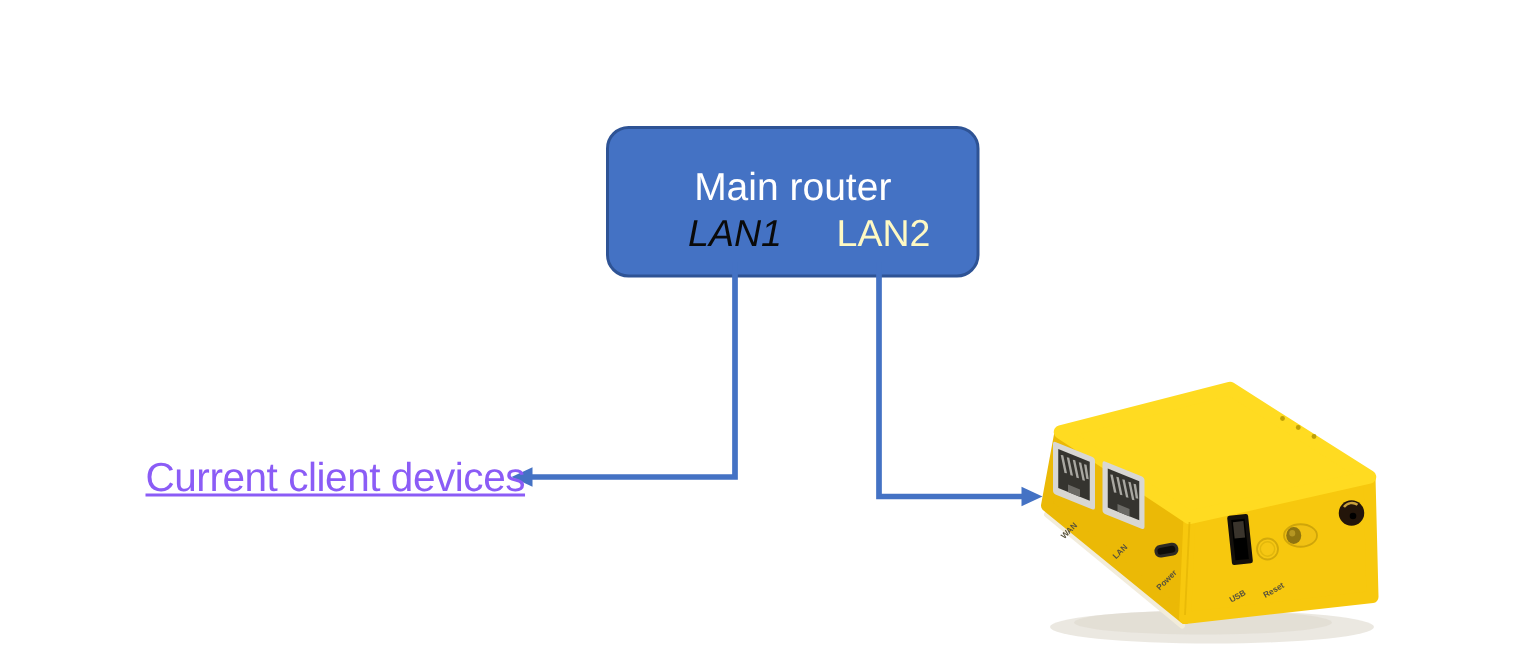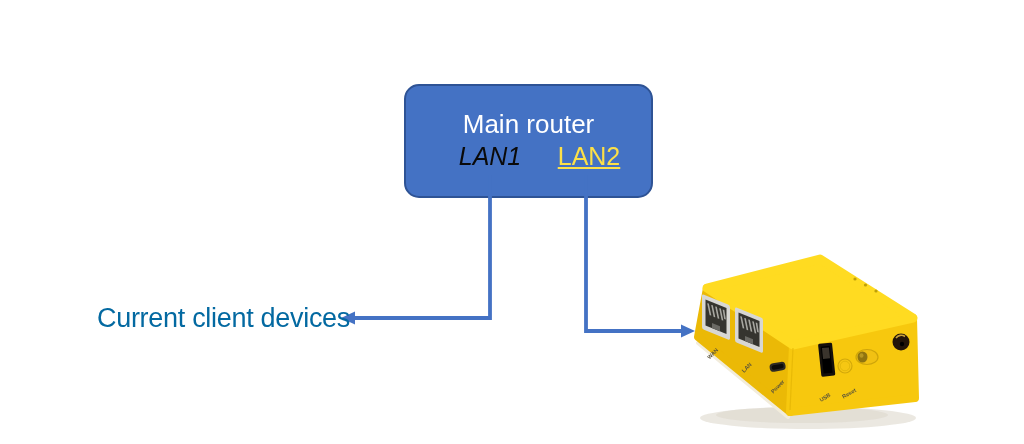--- a/index.html
+++ b/index.html
@@ -4,21 +4,21 @@
 <style>
   html,body{margin:0;padding:0;}
   body{
     width:1024px;height:444px;position:relative;overflow:hidden;
     background:#ffffff;
     font-family:"Liberation Sans", sans-serif;
   }
   .canvas{position:absolute;inset:0;}
   
   .router-box{
-    position:absolute;left:404px;top:84px;width:249px;height:114px;
+    position:absolute;left:404px;top:84px;width:249px;height:101px;
     box-sizing:border-box;border-radius:15px;
     background:#4472C4;border:2.5px solid #2E5395;padding-left:12px;
   }
   .router-box .title{
     position:absolute;left:0;right:0;top:23px;text-align:center;
     font-size:26px;line-height:30px;color:#ffffff;white-space:nowrap;
   }
   .router-box .port-label{
     position:absolute;top:57px;transform:translateX(-50%);
     font-size:25px;line-height:27px;color:#0a0a0a;white-space:nowrap;
@@ -37,35 +37,35 @@
   .tinylabel{font-family:"Liberation Sans",sans-serif;font-weight:bold;}
 </style>
 </head>
 <body>
 
 <div class="canvas">
 
   <div class="router-box" style="background: rgb(68, 114, 196); border-color: rgb(46, 83, 149);">
     <div class="title" style="color: rgb(255, 255, 255);">Main router</div>
     <div class="port-label port-lan1" style="color: rgb(10, 10, 10); font-style: italic;">LAN1</div>
-    <div class="port-label port-lan2" style="color: #fde047; text-decoration: underline;">LAN2</div>
+    <div class="port-label port-lan2" style="color: #fef9c3;">LAN2</div>
   </div>
 
   <svg class="arrows-svg" viewBox="0 0 1024 444">
     <g>
       <path d="M490,175 L490,318 L347,318" fill="none" stroke-width="3.8" stroke="#4472C4"></path>
       <polygon points="341,318 355,311.5 355,324.5" fill="#4472C4"></polygon>
     </g>
     <g>
       <path d="M586,175 L586,331 L688,331" fill="none" stroke-width="3.8" stroke="#4472C4"></path>
       <polygon points="695,331 681,324.5 681,337.5" fill="#4472C4"></polygon>
     </g>
   </svg>
 
-  <div class="client-label" style="color: #0369a1;">Current client devices</div>
+  <div class="client-label" style="color: #8b5cf6; text-decoration: underline;">Current client devices</div>
 
   <svg class="device-svg" viewBox="0 0 240 190">
 
     <ellipse cx="118" cy="166" rx="108" ry="11" opacity="0.85" fill="#E8E4DC"></ellipse>
     <ellipse cx="112" cy="163" rx="86" ry="8" fill="#DDD7CC" opacity="0.55"></ellipse>
 
     <path d="M8,91 L98,165" stroke="#F2ECDB" stroke-width="4" fill="none" stroke-linecap="round"></path>
 
     <polygon points="17,36 103,93 100,160 8,85" stroke-width="8" stroke-linejoin="round" fill="#EBB906" stroke="#EBB906"></polygon>
 

